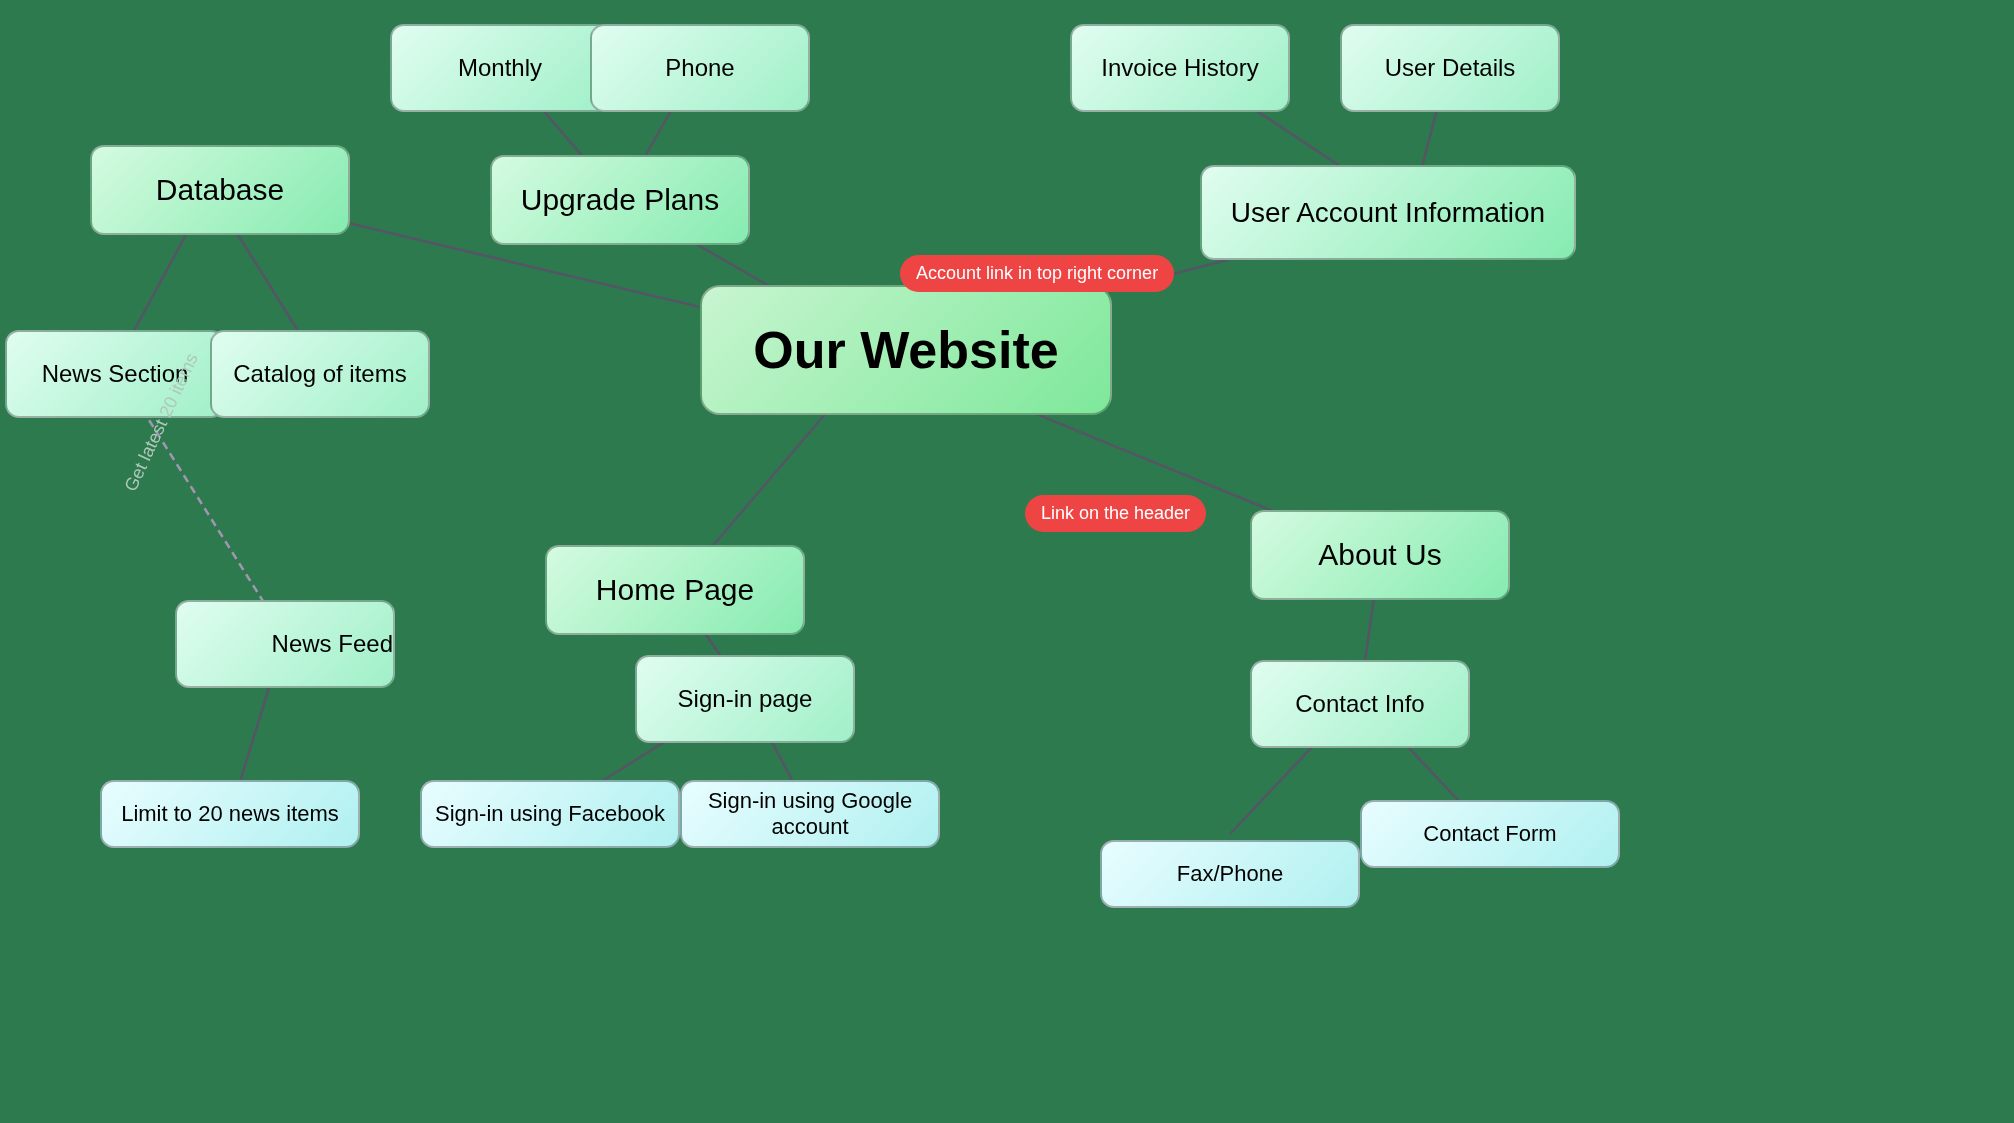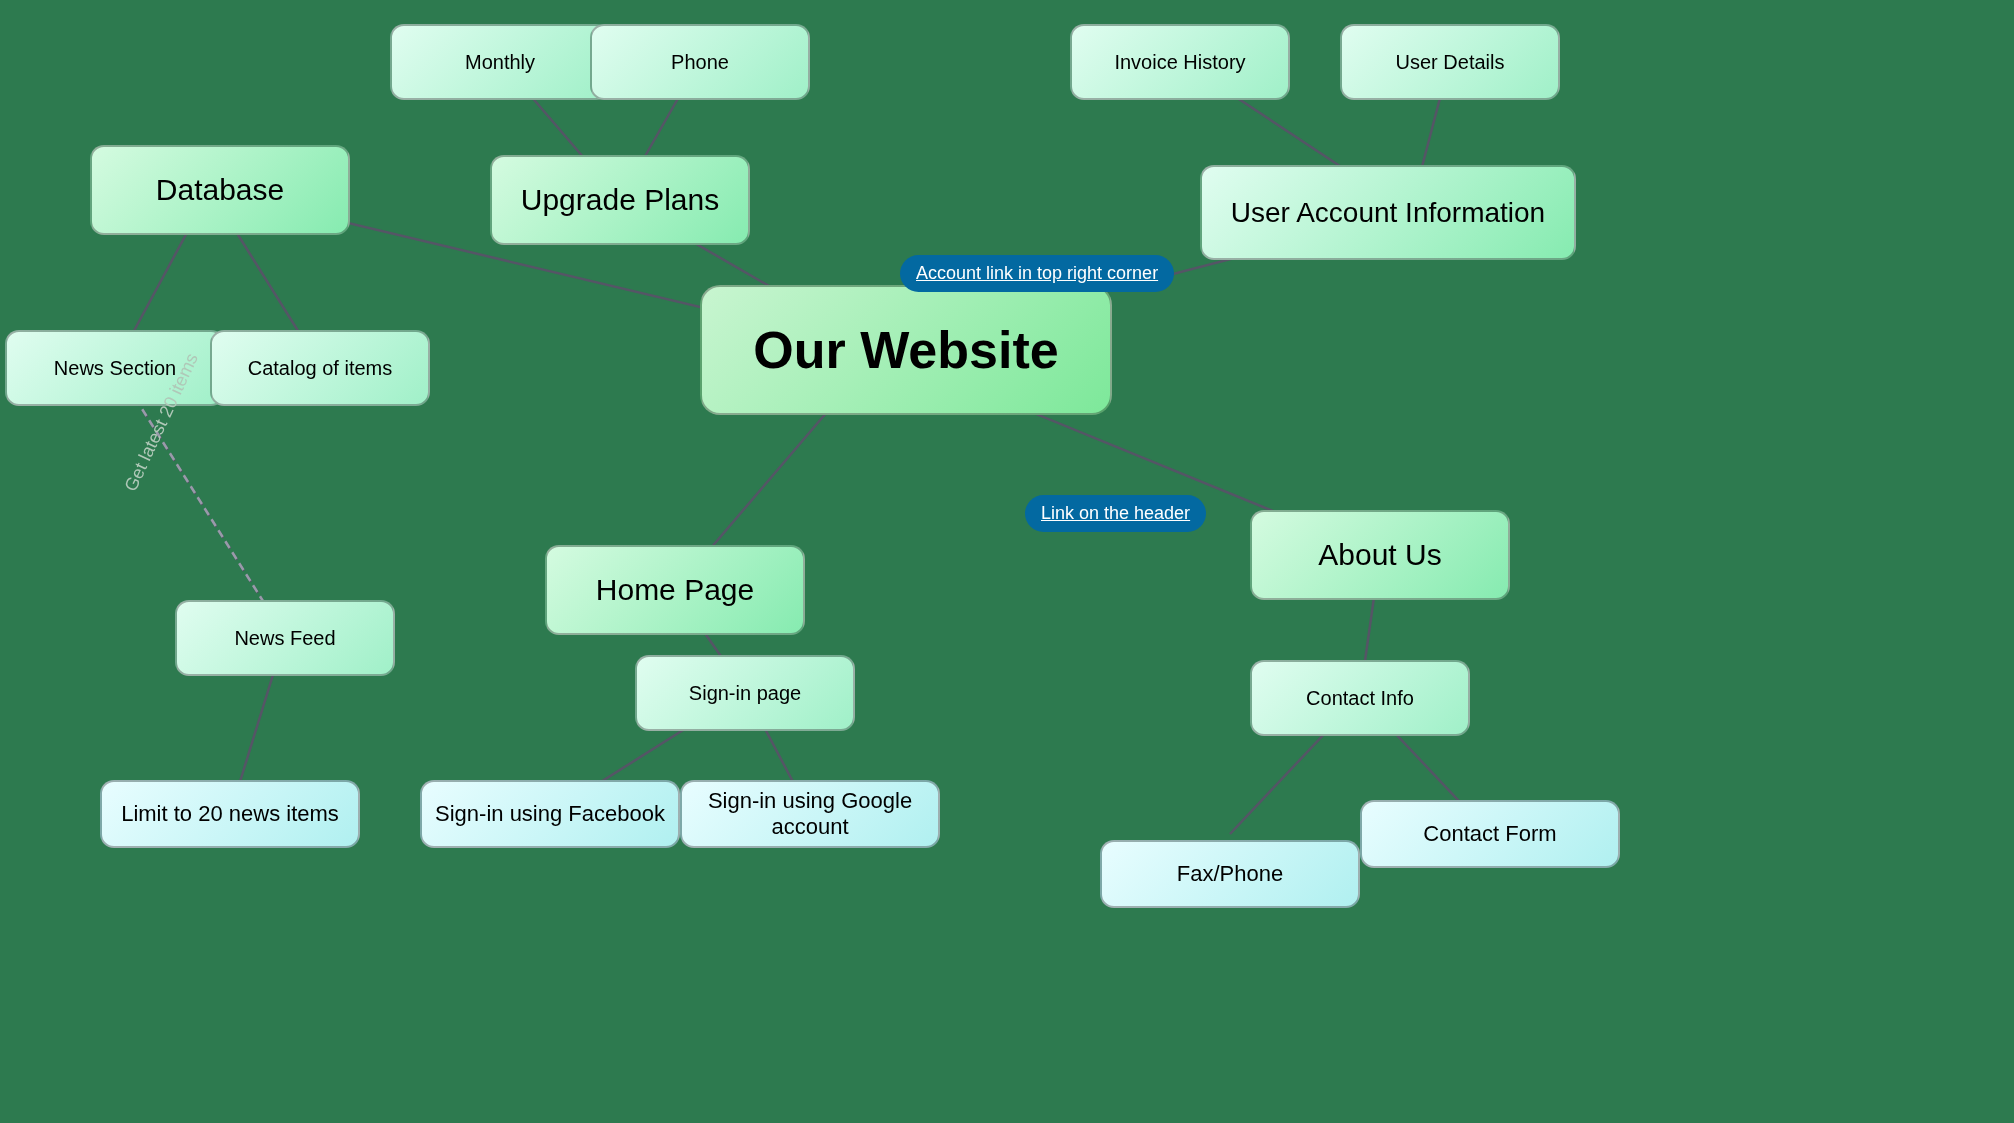--- a/index.html
+++ b/index.html
@@ -43,48 +43,47 @@
 
     .node-medium {
       background: linear-gradient(135deg, #d4fbe0 0%, #86ebb0 100%);
       font-size: 30px;
       width: 260px;
       height: 90px;
     }
 
     .node-small {
       background: linear-gradient(135deg, #e0fdf0 0%, #a0f0c8 100%);
-      font-size: 20px;
+      font-size: 24px;
       width: 220px;
-      height: 76px;
+      height: 88px;
     }
 
     .node-tiny {
       background: linear-gradient(135deg, #e8fdff 0%, #b0f0f0 100%);
       font-size: 22px;
       width: 260px;
       height: 68px;
     }
 
     .node-wide {
       background: linear-gradient(135deg, #e0fdf0 0%, #86ebb0 100%);
       font-size: 28px;
       width: 376px;
       height: 95px;
     }
 
     .badge {
       position: absolute;
-      background: #0369a1;
+      background: #ef4444;
       color: white;
       font-size: 18px;
       padding: 8px 16px;
       border-radius: 20px;
       white-space: nowrap;
-      text-decoration: underline;
     }
 
     .arrow-label {
       position: absolute;
       color: #b0c8b8;
       font-size: 18px;
       transform-origin: left center;
       white-space: nowrap;
     }
   </style>
@@ -184,21 +183,21 @@
 </div>
 
 <div class="node node-tiny" style="left:1100px; top:840px;">
   <span>Fax/Phone</span>
 </div>
 
 <div class="node node-tiny" style="left:1360px; top:800px;">
   <span>Contact Form</span>
 </div>
 
-<div class="node node-small" style="left:175px; top:600px;">
+<div class="node node-small" style="left:175px; top:600px;justify-content:flex-end;">
   <span>News Feed</span>
 </div>
 
 <div class="node node-tiny" style="left:100px; top:780px;">
   <span>Limit to 20 news items</span>
 </div>
 
 <div class="badge" style="left:900px; top:255px;">
   <span>Account link in top right corner</span>
 </div>

